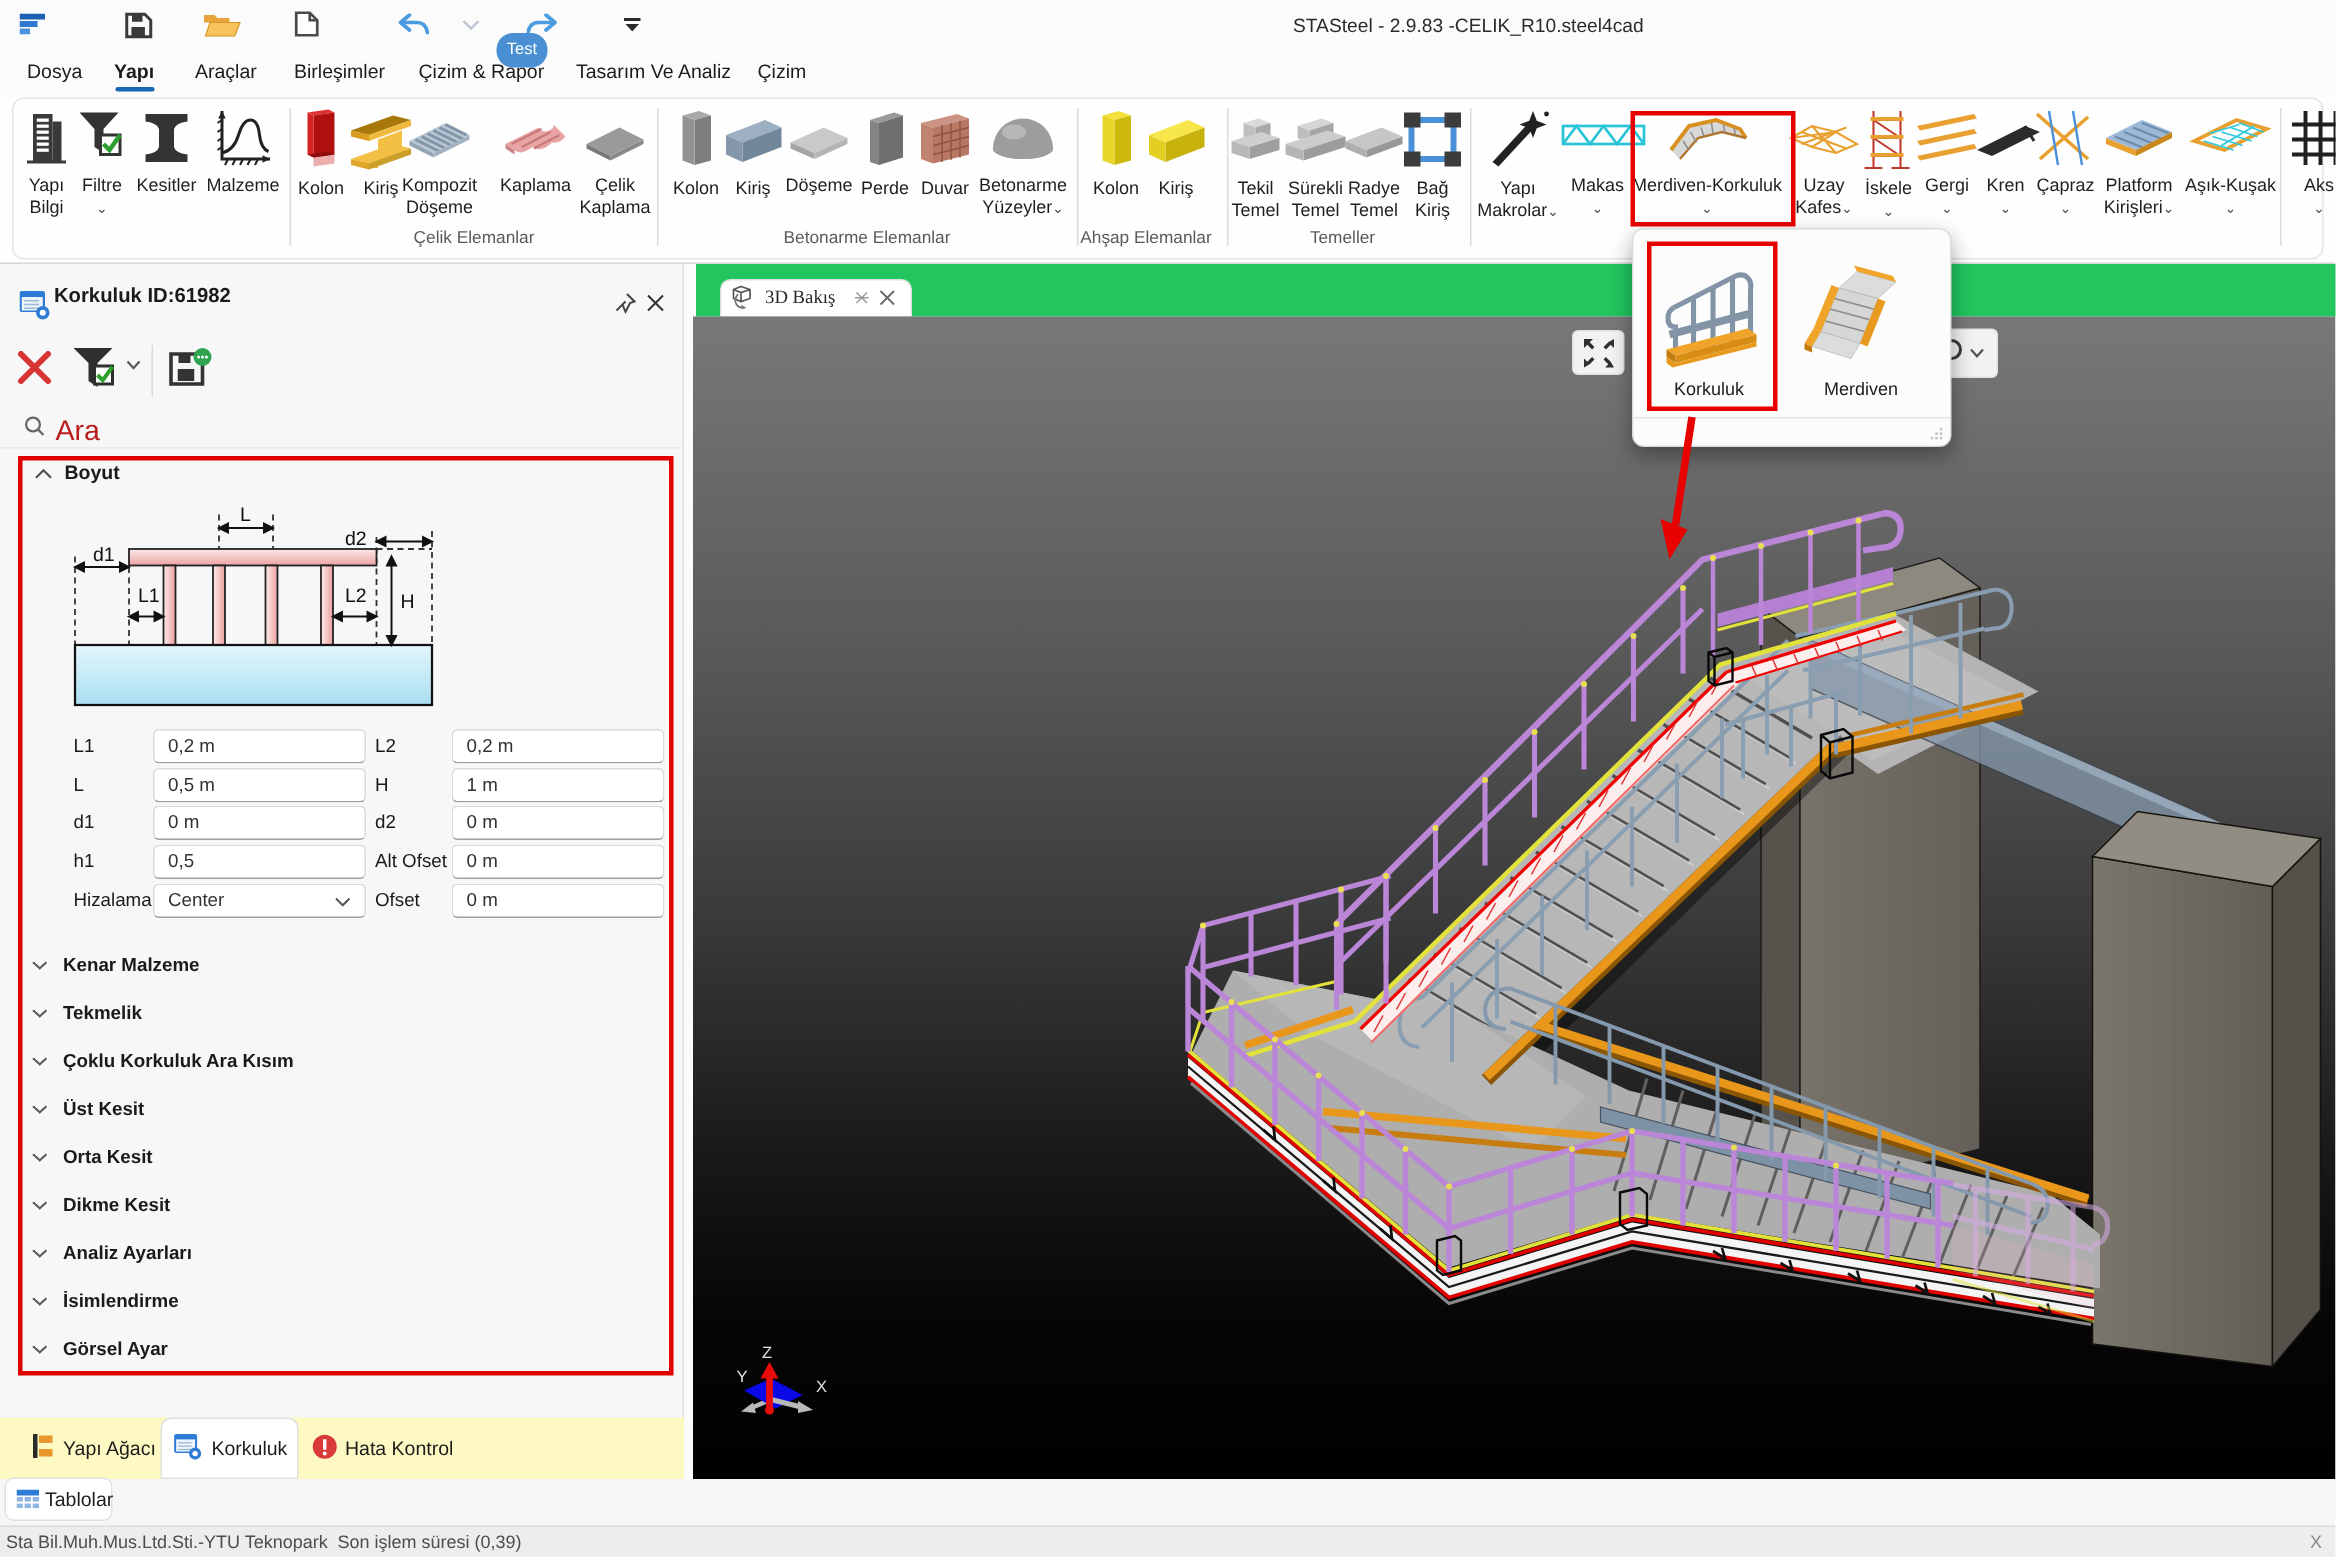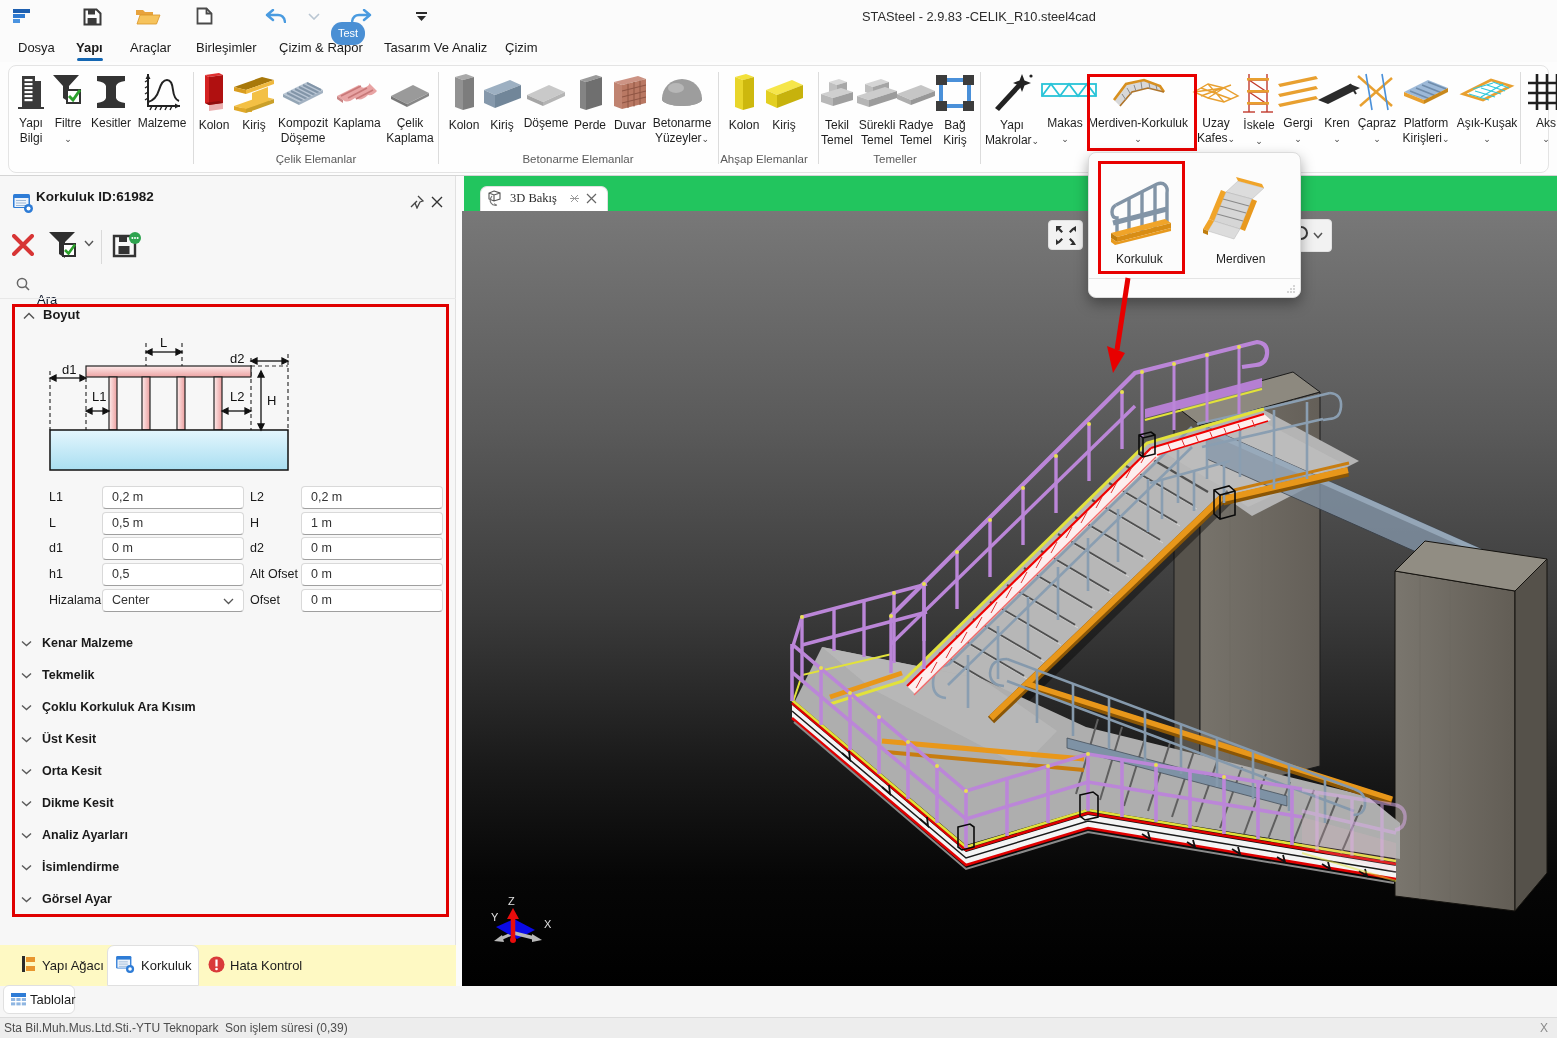--- a/index.html
+++ b/index.html
@@ -153,21 +153,21 @@
           <polygon points="2,15 30,5 42,8 14,18" fill="#a8780a"></polygon>
           <polygon points="14,18 42,8 42,12 14,22" fill="#f0b93e"></polygon>
           <polygon points="2,15 14,18 14,22 2,19" fill="#d99c1e"></polygon>
           <polygon points="20,21 36,15 36,30 20,36" fill="#f3c045"></polygon>
           <polygon points="16,35 36,28 40,30 20,37" fill="#b8860e"></polygon>
           <polygon points="6,38 34,28 40,30 20,37 20,40 12,40" fill="#e8b032"></polygon>
           <polygon points="2,34 30,24 42,27 14,37" fill="#f3c045"></polygon>
           <polygon points="14,37 42,27 42,31 14,41" fill="#caa02a"></polygon>
           <polygon points="2,34 14,37 14,41 2,38" fill="#e0a828"></polygon>
         </svg>Kiriş</div>
-    <div class="ri" style="left:270px;width:66px"><svg width="52" height="40" viewBox="0 0 52 40">
+    <div class="ri" style="left:260px;width:66px"><svg width="52" height="40" viewBox="0 0 52 40">
           <g>
             <polygon points="6,22 30,10 46,18 22,30" fill="#b9c6d4"></polygon>
             <g stroke="#8295a8" stroke-width="2">
               <line x1="10" y1="21" x2="26" y2="29"></line>
               <line x1="14" y1="19" x2="30" y2="27"></line>
               <line x1="18" y1="17" x2="34" y2="25"></line>
               <line x1="22" y1="15" x2="38" y2="23"></line>
               <line x1="26" y1="13" x2="42" y2="21"></line>
               <line x1="30" y1="11" x2="44" y2="18"></line>
             </g>
@@ -422,21 +422,21 @@
         <g fill="#fff">
           <circle cx="20.4" cy="6" r="1"></circle>
           <circle cx="23" cy="6" r="1"></circle>
           <circle cx="25.6" cy="6" r="1"></circle>
         </g>
     </svg>
     <svg class="abs" style="left:16px;top:101px" width="14" height="14" viewBox="0 0 14 14">
         <circle cx="6" cy="6" r="4.6" fill="none" stroke="#666" stroke-width="1.5"></circle>
         <line x1="9.4" y1="9.4" x2="13" y2="13" stroke="#666" stroke-width="1.5"></line>
       </svg>
-    <div class="abs" style="left:37px;top:116px;font-size:13px;color:#0f172a">Ara</div>
+    <div class="abs" style="left:37px;top:101px;font-size:19px;color:#b91c1c">Ara</div>
     <div class="abs" style="left:0px;top:122px;width:456px;height:1px;background:#e8e8e8"></div>
     <div class="abs" style="left:12px;top:128px;width:437px;height:613px;border:3px solid #e00000"></div>
     <svg class="abs" style="left:23px;top:136px" width="12" height="8" viewBox="0 0 12 8">
         <path d="M1 6.5 L6 1.5 L11 6.5" fill="none" stroke="#555" stroke-width="1.5"></path>
       </svg>
     <div class="abs" style="left:43px;top:131px;font-size:13px;font-weight:bold;color:#1a1a1a">Boyut</div>
     <svg class="abs" style="left:40px;top:158px" width="270" height="140" viewBox="0 0 270 140">
       <defs>
         <linearGradient id="gpost" x1="0" y1="0" x2="1" y2="0">
             <stop offset="0" stop-color="#fdecec"></stop>

